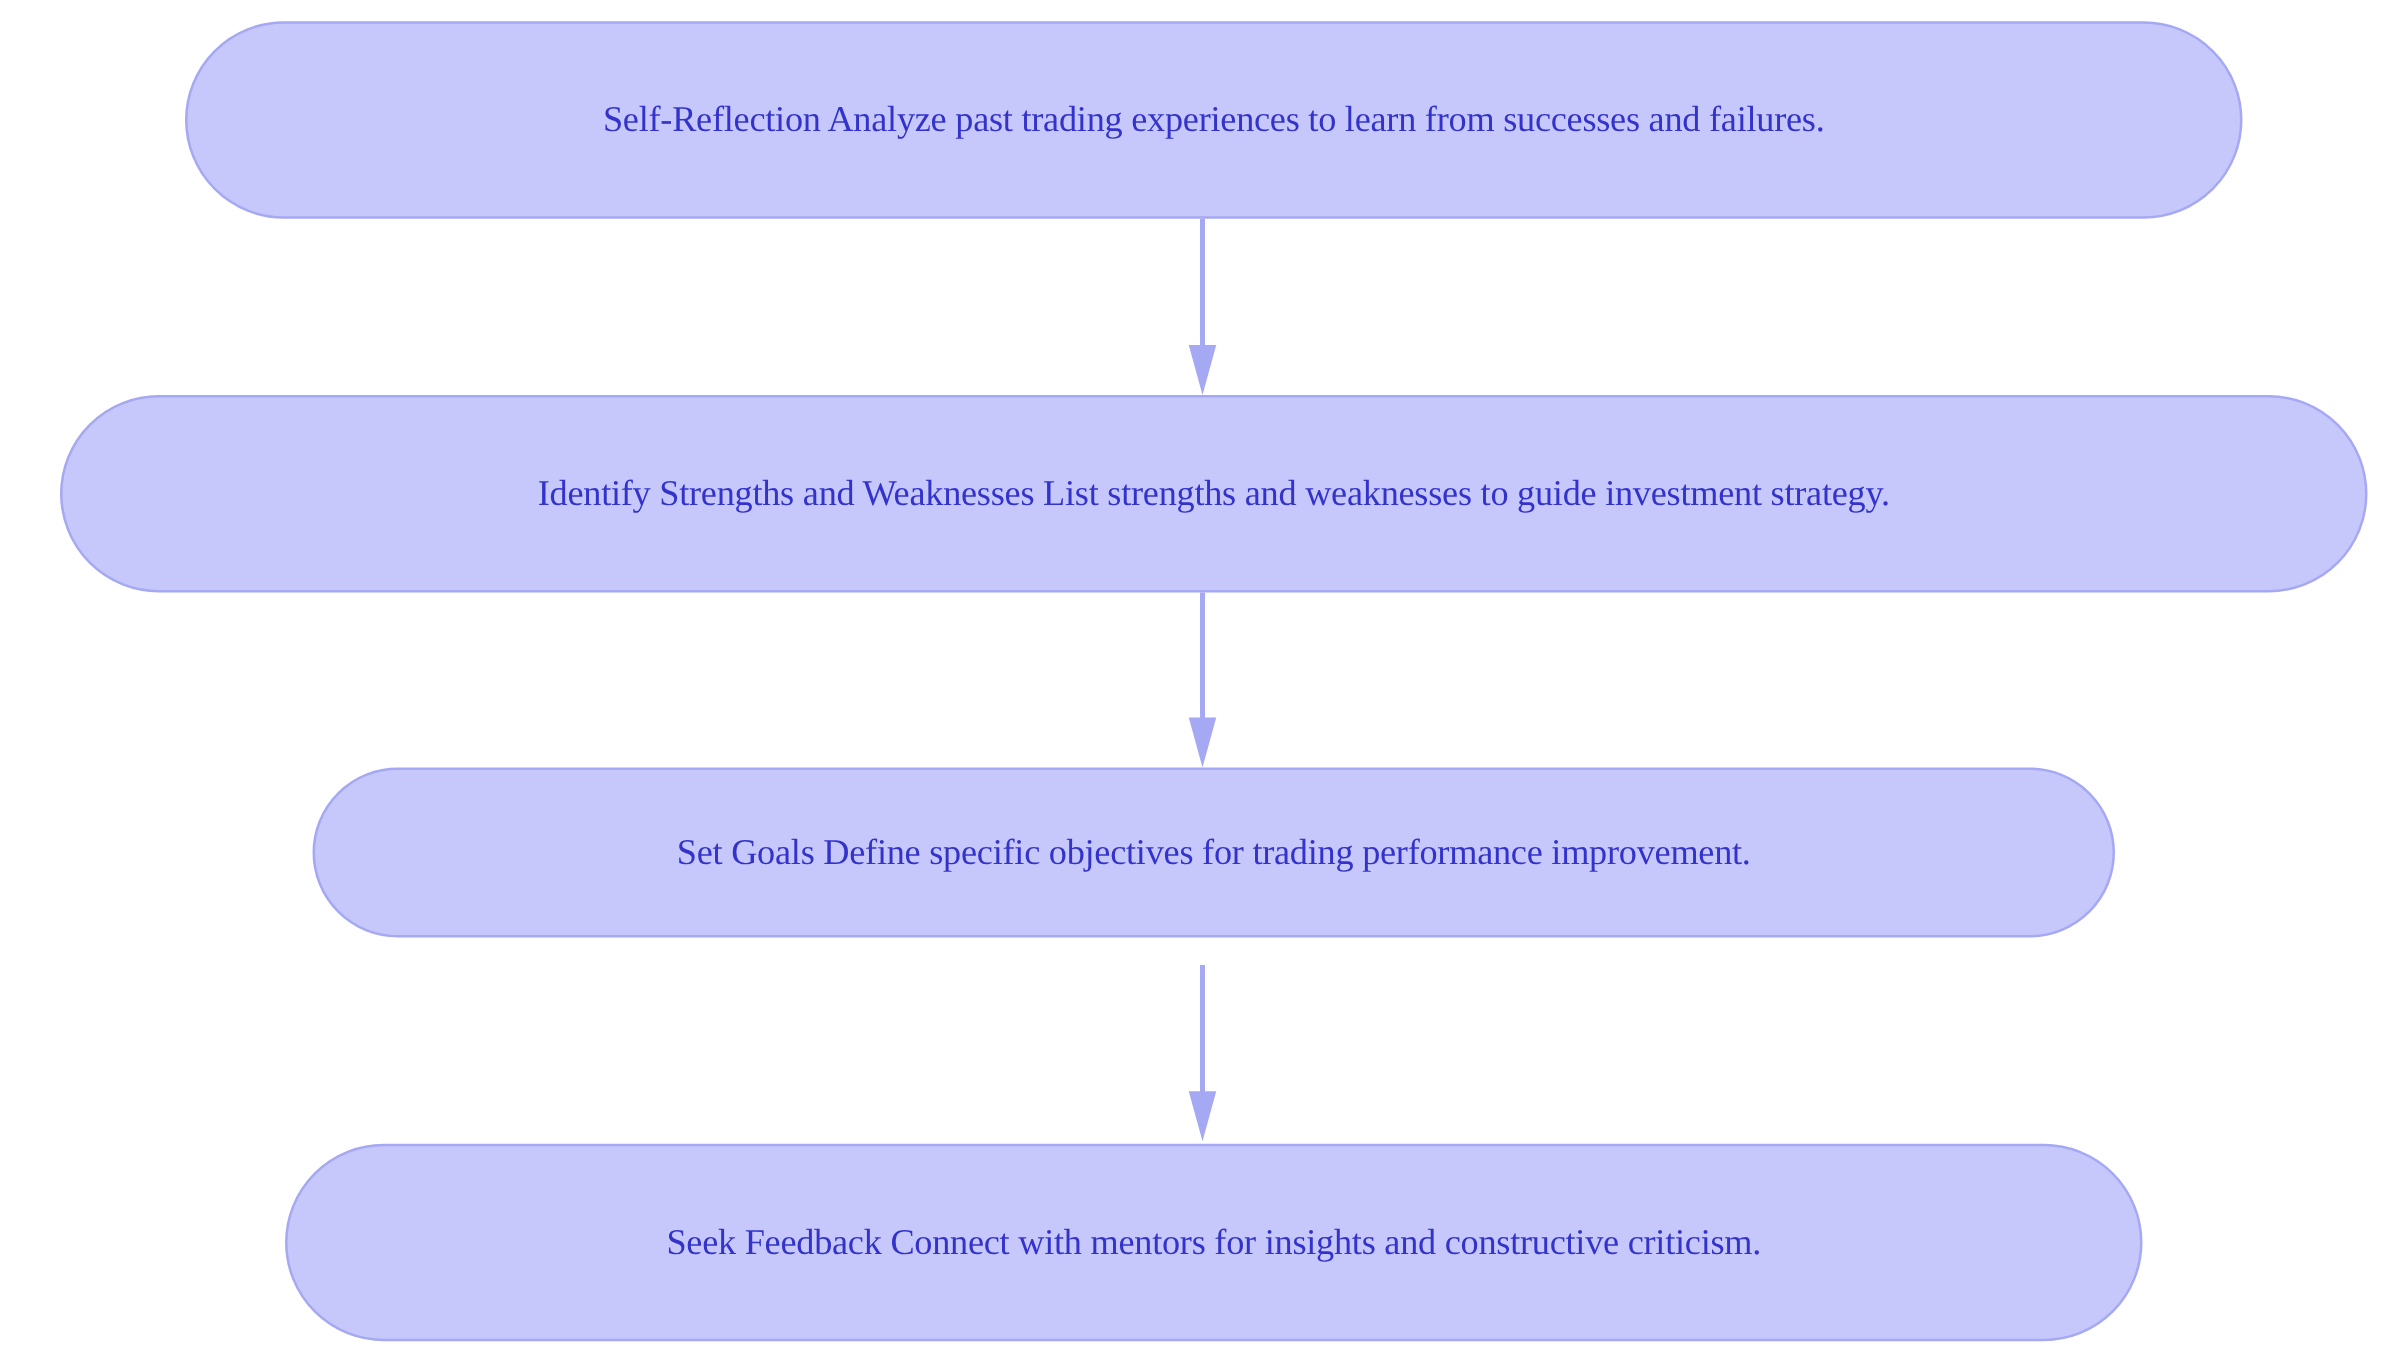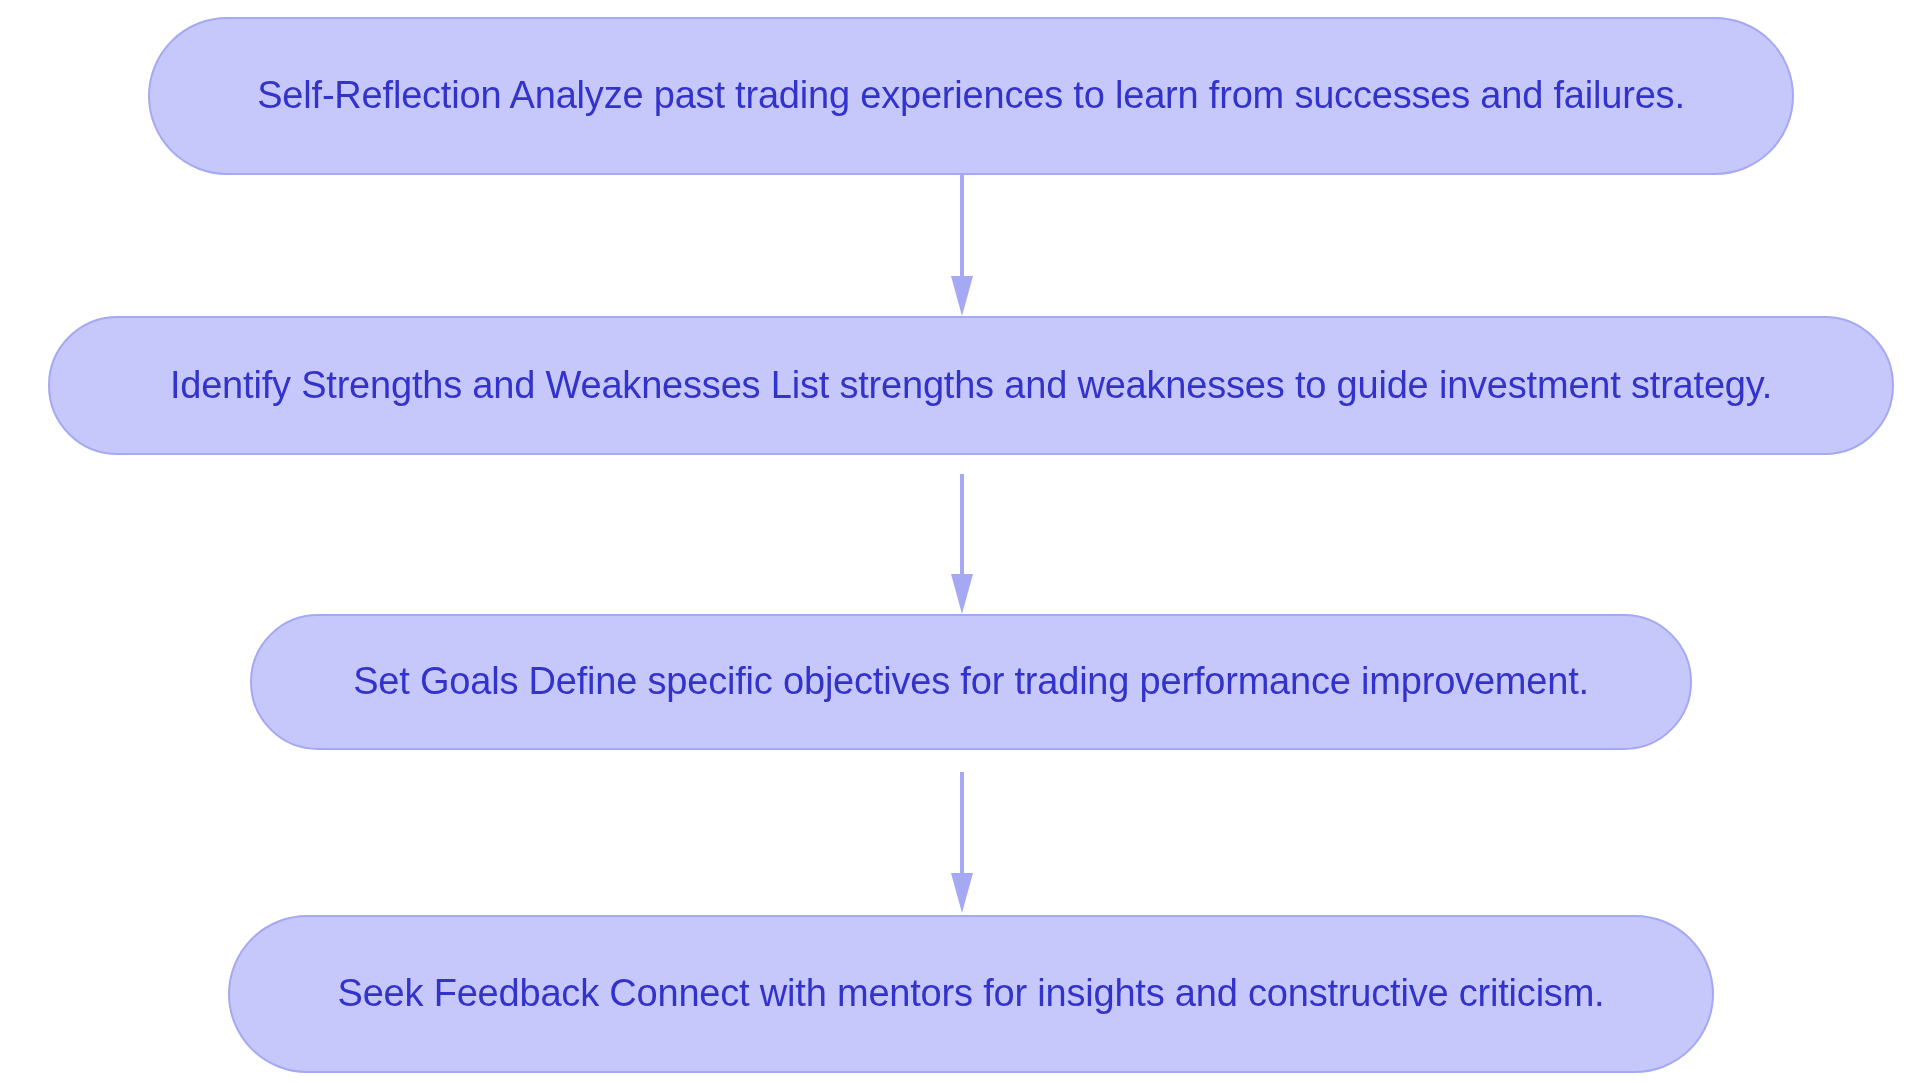--- a/index.html
+++ b/index.html
@@ -26,31 +26,31 @@
     justify-content: center;
     background: #C6C8FB;
     border: 2px solid #A5A8F3;
     border-radius: 999px;
     text-align: center;
     padding: 0 34px;
   }
 
   .node-label {
     color: #3333CC;
-    font-family: Liberation Sans, sans-serif;
-    font-size: 38px;
+    font-family: Liberation Serif, serif;
+    font-size: 29px;
     font-weight: 400;
     line-height: 1.2;
     letter-spacing: -0.2px;
     white-space: nowrap;
   }
 
   
   .node-1 { left: 148px; top: 17px;  width: 1646px; height: 158px; }
-  .node-2 { left: 48px;  top: 316px; width: 1846px; height: 139px; }
+  .node-2 { left: 48px;  top: 316px; width: 1846px; height: 158px; }
   .node-3 { left: 250px; top: 614px; width: 1442px; height: 136px; }
   .node-4 { left: 228px; top: 915px; width: 1486px; height: 158px; }
 
   .connector {
     position: absolute;
     left: 962px;
     width: 28px;
     transform: translateX(-50%);
   }
 

